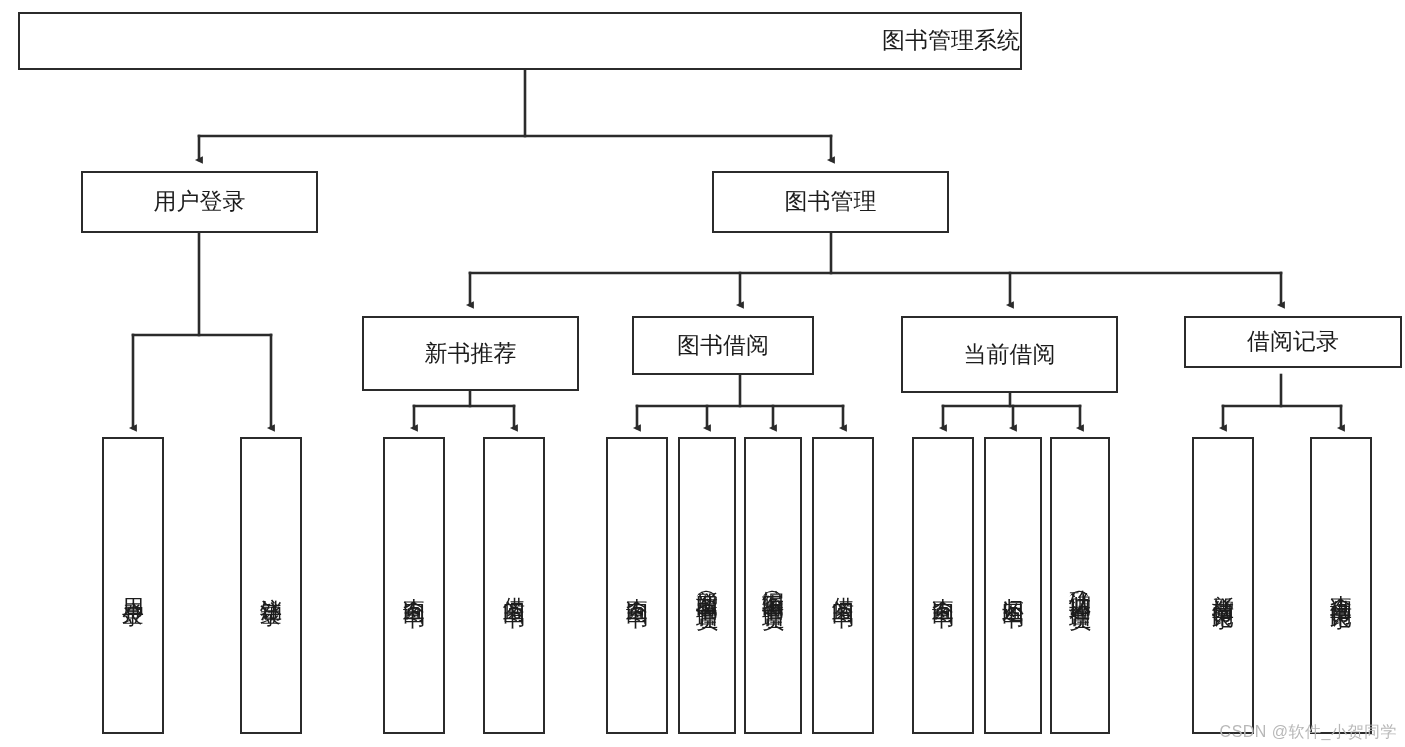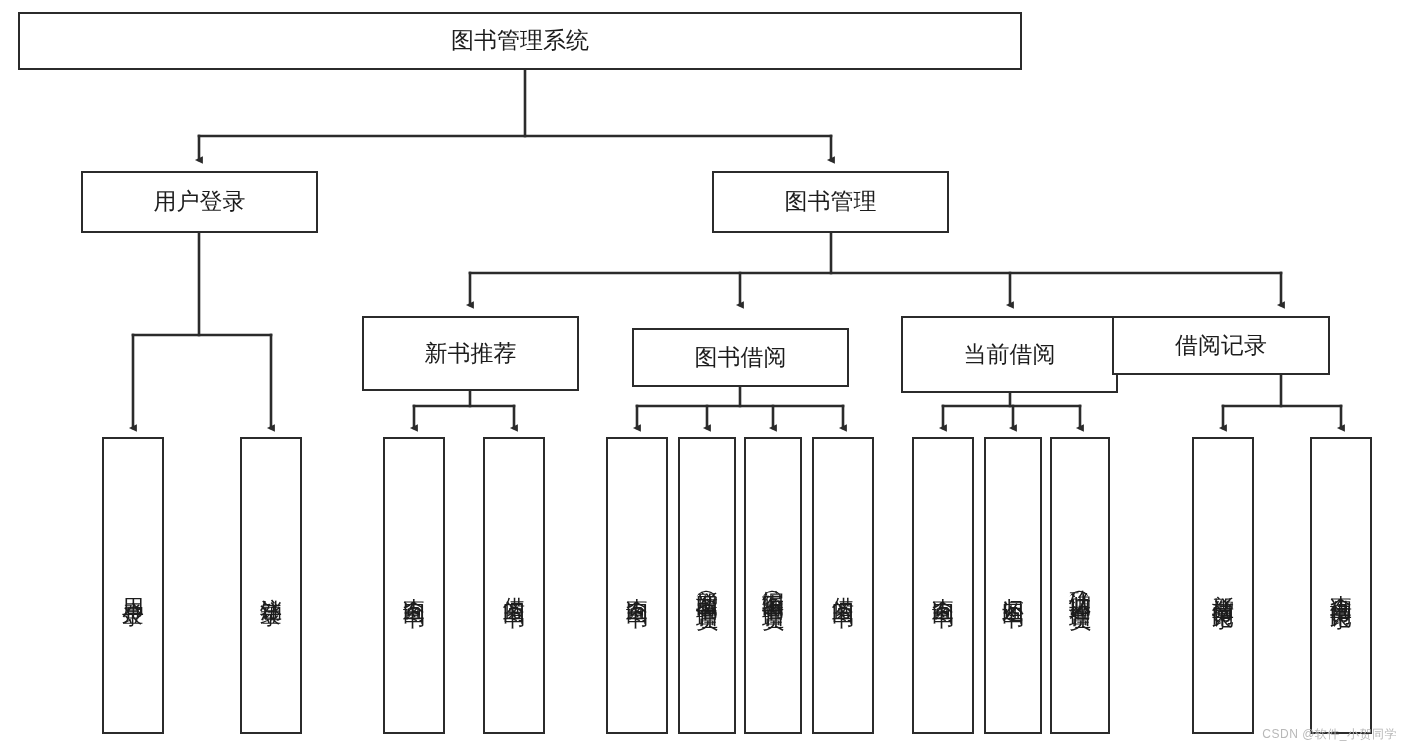--- a/index.html
+++ b/index.html
@@ -57,21 +57,21 @@
     writing-mode: vertical-rl;
     text-orientation: upright;
     font-size: 22px;
     letter-spacing: 3px;
     line-height: 1;
   }
   .watermark {
     position: absolute;
     right: 8px;
     bottom: 4px;
-    font-size: 12px;
+    font-size: 16px;
     color: #b8b8b8;
     letter-spacing: 0.5px;
     white-space: nowrap;
   }
 </style>
 </head>
 <body>
 
 <div id="diagram-root">
 
@@ -118,41 +118,41 @@
       <path d="M1013,406 L1013,428" marker-end="url(#arrowhead)"></path>
       <path d="M1080,406 L1080,428" marker-end="url(#arrowhead)"></path>
 
       <path d="M1281,375 L1281,406"></path>
       <path d="M1223,406 L1341,406"></path>
       <path d="M1223,406 L1223,428" marker-end="url(#arrowhead)"></path>
       <path d="M1341,406 L1341,428" marker-end="url(#arrowhead)"></path>
     </g>
   </svg>
 
-  <div class="node root horizontal" style="left:18px; top:12px; width:1004px; height:58px;">
+  <div class="node root horizontal" style="left:18px; top:12px; width:1004px; height:58px;justify-content:flex-end;">
     <span class="node-label">图书管理系统</span>
   </div>
 
   <div class="node horizontal" style="left:81px; top:171px; width:237px; height:62px;">
     <span class="node-label">用户登录</span>
   </div>
   <div class="node horizontal" style="left:712px; top:171px; width:237px; height:62px;justify-content:center;">
     <span class="node-label">图书管理</span>
   </div>
 
   <div class="node horizontal" style="left:362px; top:316px; width:217px; height:75px;">
     <span class="node-label">新书推荐</span>
   </div>
-  <div class="node horizontal" style="left:632px; top:328px; width:217px; height:59px;">
+  <div class="node horizontal" style="left:632px; top:316px; width:182px; height:59px;">
     <span class="node-label">图书借阅</span>
   </div>
   <div class="node horizontal" style="left:901px; top:316px; width:217px; height:77px;">
     <span class="node-label">当前借阅</span>
   </div>
-  <div class="node horizontal" style="left:1112px; top:316px; width:218px; height:59px;">
+  <div class="node horizontal" style="left:1184px; top:316px; width:218px; height:52px;">
     <span class="node-label">借阅记录</span>
   </div>
 
   <div class="node vertical" style="left:102px; top:437px; width:62px; height:297px;">
     <span class="node-label">用户登录</span>
   </div>
   <div class="node vertical" style="left:240px; top:437px; width:62px; height:297px;">
     <span class="node-label">注销登录</span>
   </div>
 

